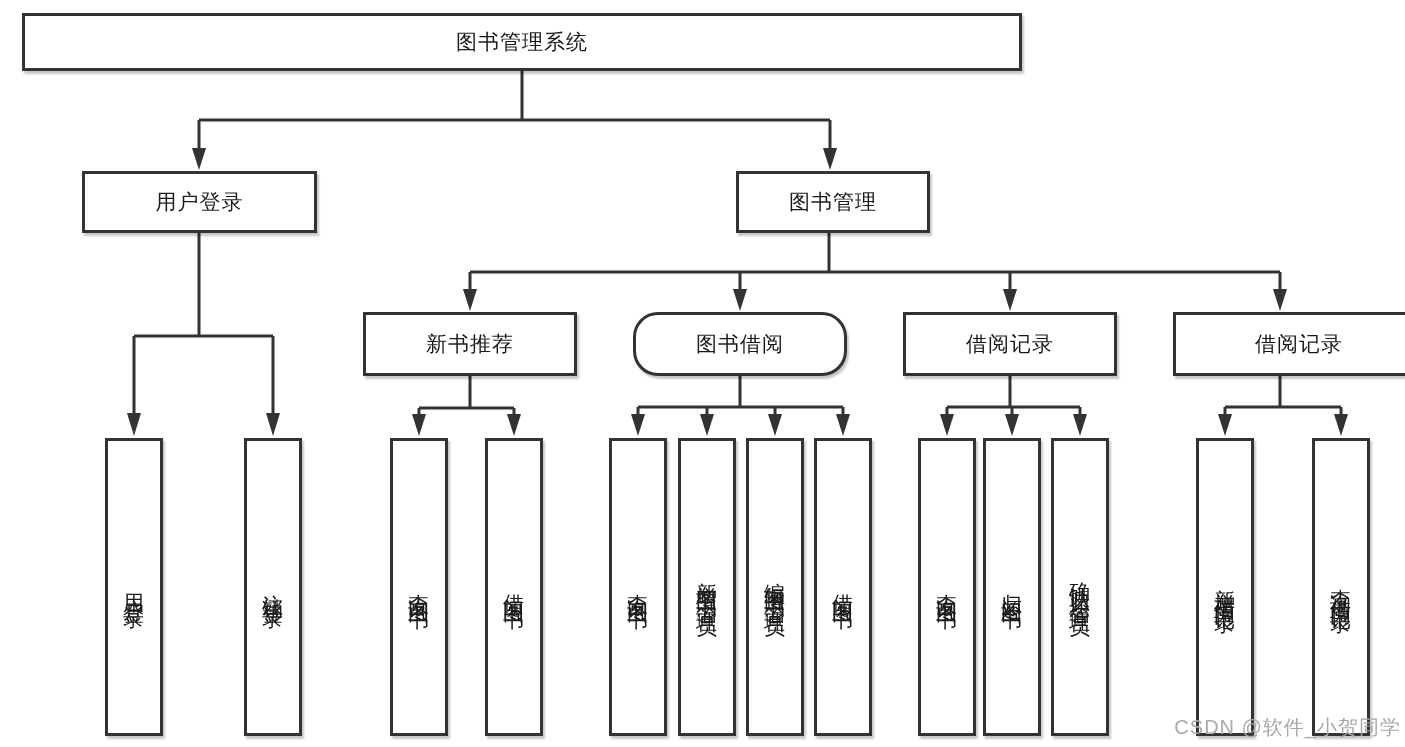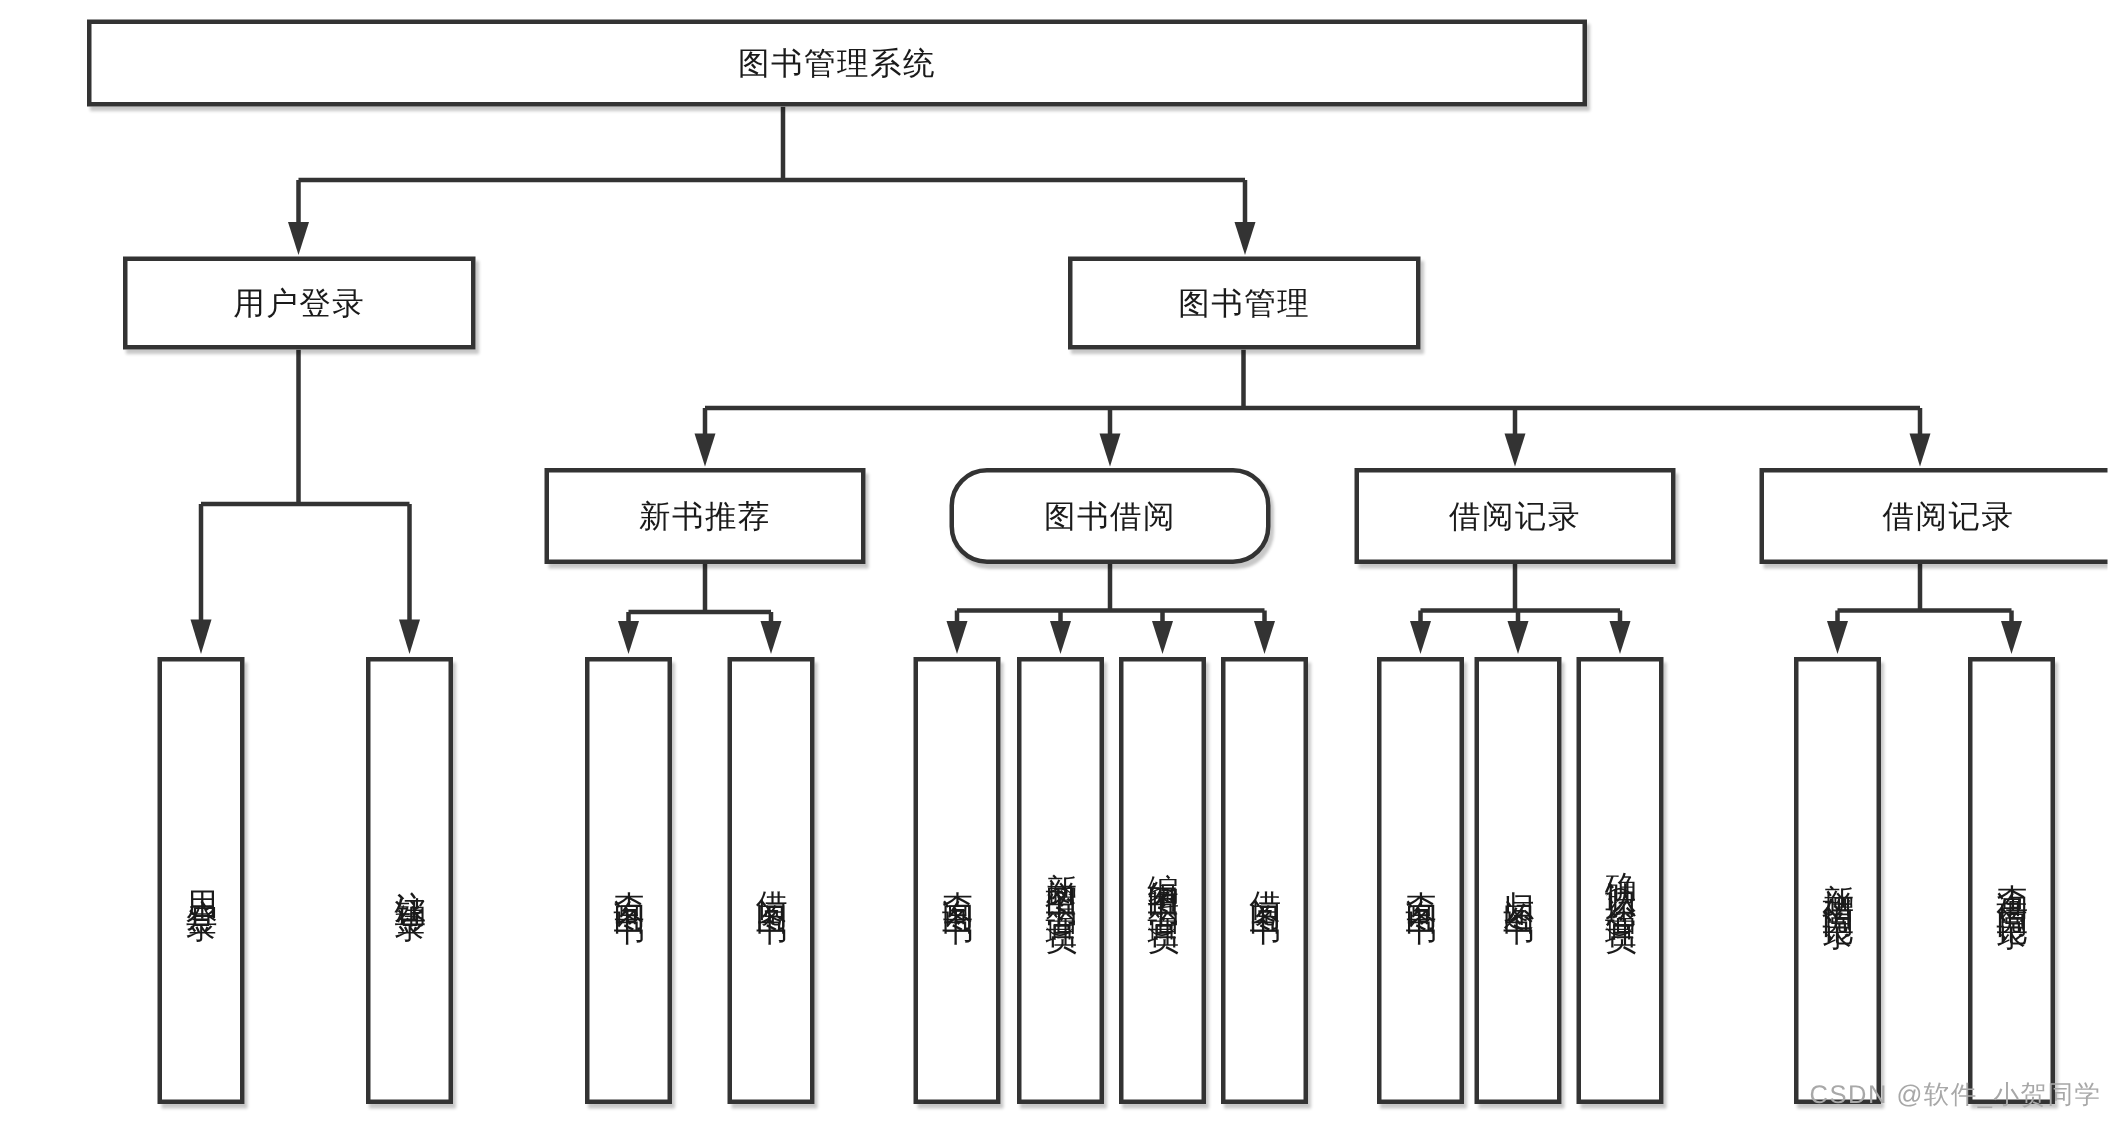--- a/index.html
+++ b/index.html
@@ -33,21 +33,21 @@
     writing-mode: vertical-rl;
     text-orientation: mixed;
     font-size: 21px;
     letter-spacing: 5px;
     line-height: 1;
     white-space: nowrap;
   }
   .watermark {
     position: absolute;
     right: 4px; bottom: 6px;
-    font-size: 17px;
+    font-size: 20px;
     color: var(--watermark);
     z-index: 3;
     letter-spacing: 1px;
   }
 </style>
 </head>
 <body>
 
 <div class="stage">
 
@@ -80,28 +80,28 @@
     <path d="M1010 376 V407 M947 407 H1080 M947 407 V416 M1012 407 V416 M1080 407 V416"></path>
     <polygon points="940,414 954,414 947,436"></polygon>
     <polygon points="1005,414 1019,414 1012,436"></polygon>
     <polygon points="1073,414 1087,414 1080,436"></polygon>
 
     <path d="M1280 376 V407 M1225 407 H1341 M1225 407 V416 M1341 407 V416"></path>
     <polygon points="1218,414 1232,414 1225,436"></polygon>
     <polygon points="1334,414 1348,414 1341,436"></polygon>
   </svg>
 
-  <div class="node" style="left:22px; top:13px; width:1000px; height:58px;margin-left:36px;">
+  <div class="node" style="left:22px; top:13px; width:1000px; height:58px;">
     <span class="hlabel">图书管理系统</span>
   </div>
 
   <div class="node" style="left:82px; top:171px; width:235px; height:62px;">
     <span class="hlabel">用户登录</span>
   </div>
-  <div class="node" style="left:712px; top:171px; width:235px; height:62px;">
+  <div class="node" style="left:736px; top:171px; width:194px; height:62px;">
     <span class="hlabel">图书管理</span>
   </div>
 
   <div class="node" style="left:363px; top:312px; width:214px; height:64px;">
     <span class="hlabel">新书推荐</span>
   </div>
   <div class="node" style="left:633px; top:312px; width:214px; height:64px;border-radius:25px;">
     <span class="hlabel">图书借阅</span>
   </div>
   <div class="node" style="left:903px; top:312px; width:214px; height:64px;">

